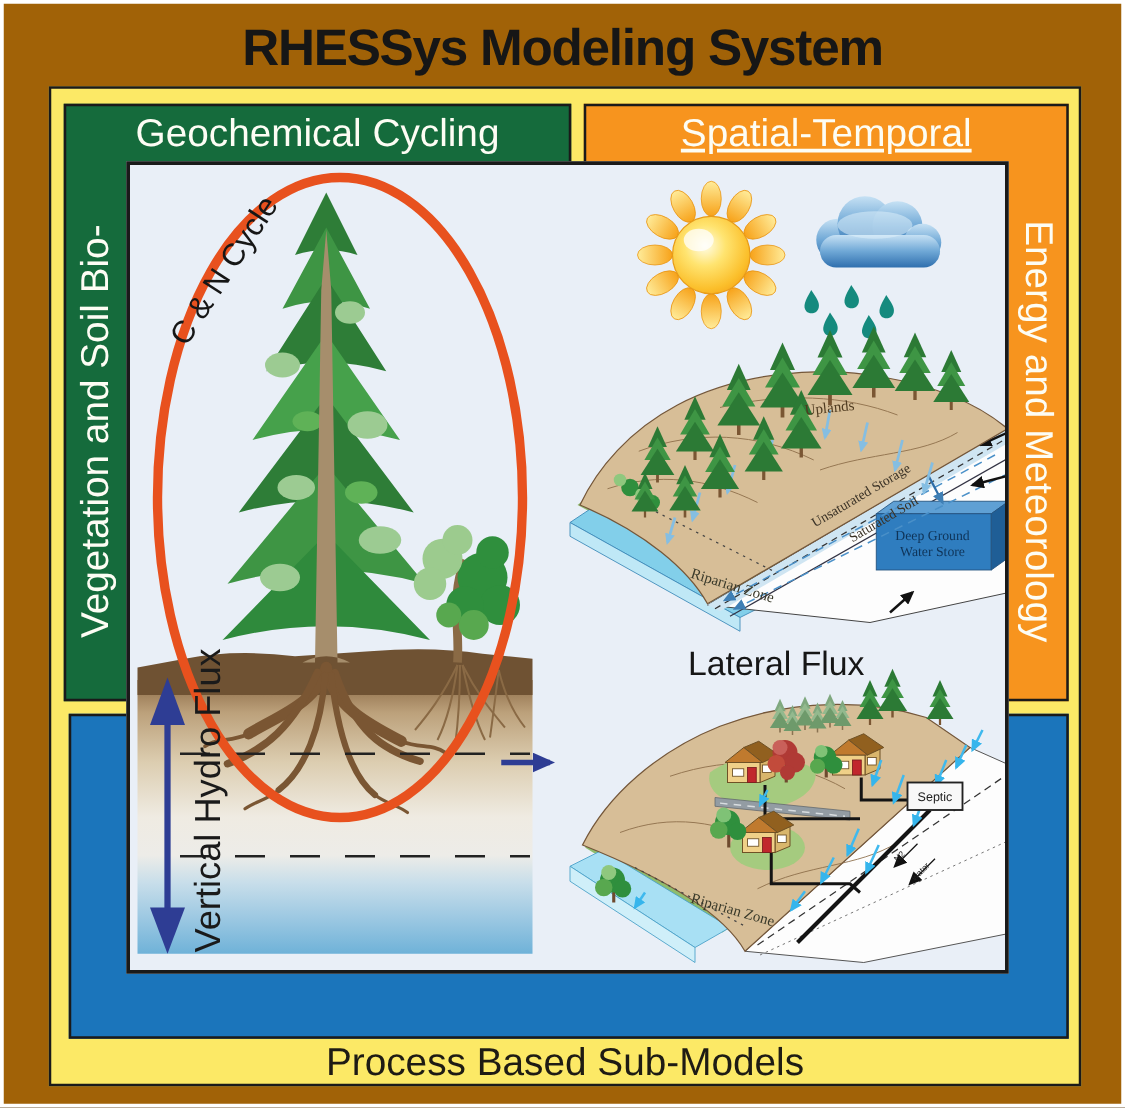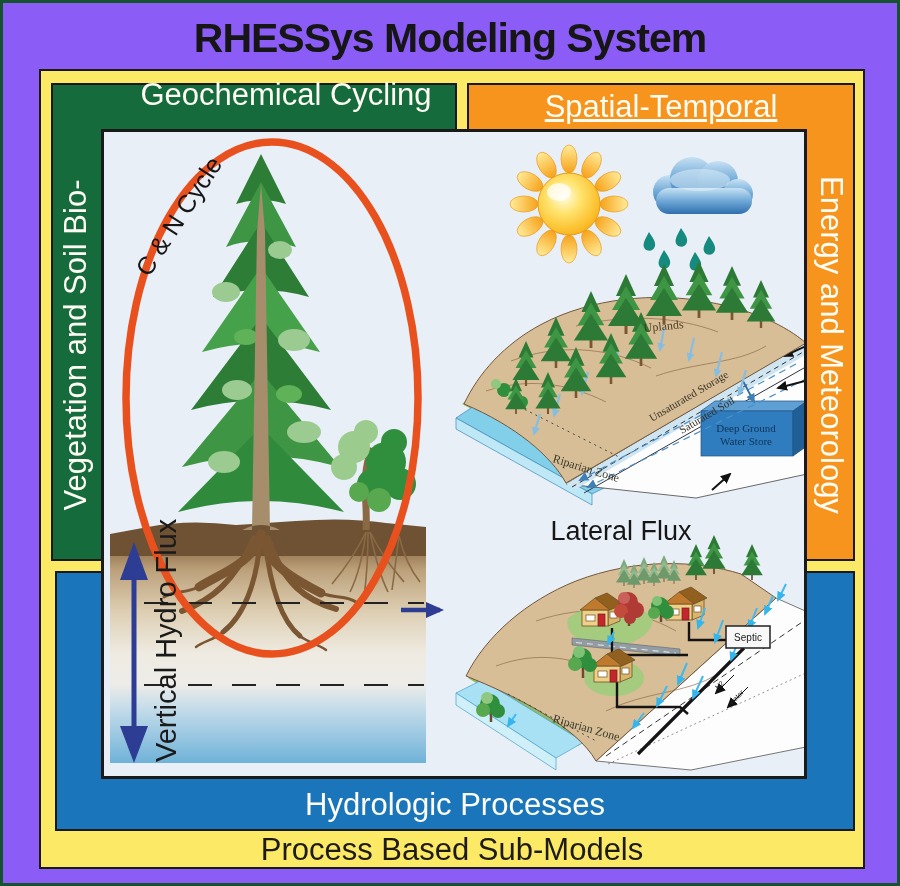--- a/index.html
+++ b/index.html
@@ -1,24 +1,24 @@
 <!DOCTYPE html>
 <html><head>
 <meta charset="utf-8">
 <style>
   html,body{margin:0;padding:0;background:#888;}
-  #canvas{position:relative;width:900px;height:886px;background:#8b5cf6;border:3px solid #14532d;box-sizing:border-box;overflow:hidden;font-family:"Liberation Sans",sans-serif;}
+  #canvas{position:relative;width:900px;height:886px;background:#a16207;border:3px solid #ffffff;box-sizing:border-box;overflow:hidden;font-family:"Liberation Sans",sans-serif;}
   .abs{position:absolute;}
   #page-title{left:0;top:6px;width:894px;height:58px;line-height:58px;text-align:center;font-size:41px;font-weight:700;letter-spacing:-1px;color:#161616;}
   #yellow-frame{left:36px;top:66px;width:826px;height:800px;background:#FCE966;border:2px solid #1A1A1A;box-sizing:border-box;}
   #green-rect{left:48px;top:80px;width:406px;height:478px;background:#156B3C;border:2px solid #1A1A1A;box-sizing:border-box;}
   #orange-rect{left:464px;top:80px;width:388px;height:478px;background:#F7941E;border:2px solid #1A1A1A;box-sizing:border-box;}
   #blue-rect{left:52px;top:568px;width:800px;height:260px;background:#1B75BB;border:2px solid #1A1A1A;box-sizing:border-box;}
   .banner-label{color:#FDFDF4;font-size:31px;text-align:center;}
-  #geo-label{left:48px;top:70px;width:406px;height:44px;line-height:44px;margin-left:32px;}
+  #geo-label{left:48px;top:82px;width:406px;height:44px;line-height:44px;}
   #spatial-label{left:464px;top:82px;width:388px;height:44px;line-height:44px;text-decoration:underline;}
   #veg-label{left:48px;top:558px;width:432px;height:50px;line-height:50px;transform-origin:0 0;transform:rotate(-90deg);}
   #energy-label{left:852px;top:126px;width:432px;height:48px;line-height:48px;transform-origin:0 0;transform:rotate(90deg);}
   #hydro-label{left:52px;top:776px;width:800px;height:52px;line-height:52px;}
   #process-label{left:36px;top:827px;width:826px;height:27px;line-height:39px;color:#1E1B14;font-size:31px;text-align:center;}
   #main-panel{left:98px;top:126px;width:706px;height:650px;background:#E9EFF7;border:3px solid #1A1A1A;box-sizing:border-box;}
   #main-svg{position:absolute;left:0;top:0;}
   text{font-family:"Liberation Sans",sans-serif;}
   .serif{font-family:"Liberation Serif",serif;}
 </style>
@@ -31,21 +31,20 @@
 
   <div id="yellow-frame" class="abs"></div>
   <div id="green-rect" class="abs"></div>
   <div id="orange-rect" class="abs"></div>
   <div id="blue-rect" class="abs"></div>
 
   <div id="geo-label" class="abs banner-label">Geochemical Cycling</div>
   <div id="spatial-label" class="abs banner-label">Spatial-Temporal</div>
   <div id="veg-label" class="abs banner-label">Vegetation and Soil Bio-</div>
   <div id="energy-label" class="abs banner-label">Energy and Meteorology</div>
-  <div id="hydro-label" class="abs banner-label">Hydrologic Processes</div>
   <div id="process-label" class="abs">Process Based Sub-Models</div>
 
   <div id="main-panel" class="abs">
     <svg id="main-svg" width="700" height="644" viewBox="0 0 700 644">
       <defs>
         <linearGradient id="soilGrad" x1="0" y1="0" x2="0" y2="1">
           <stop offset="0" stop-color="#8A6945"></stop>
             <stop offset="0.12" stop-color="#BCA17B"></stop>
           <stop offset="0.30" stop-color="#DCCDB0"></stop>
             <stop offset="0.50" stop-color="#EFEBE2"></stop>

